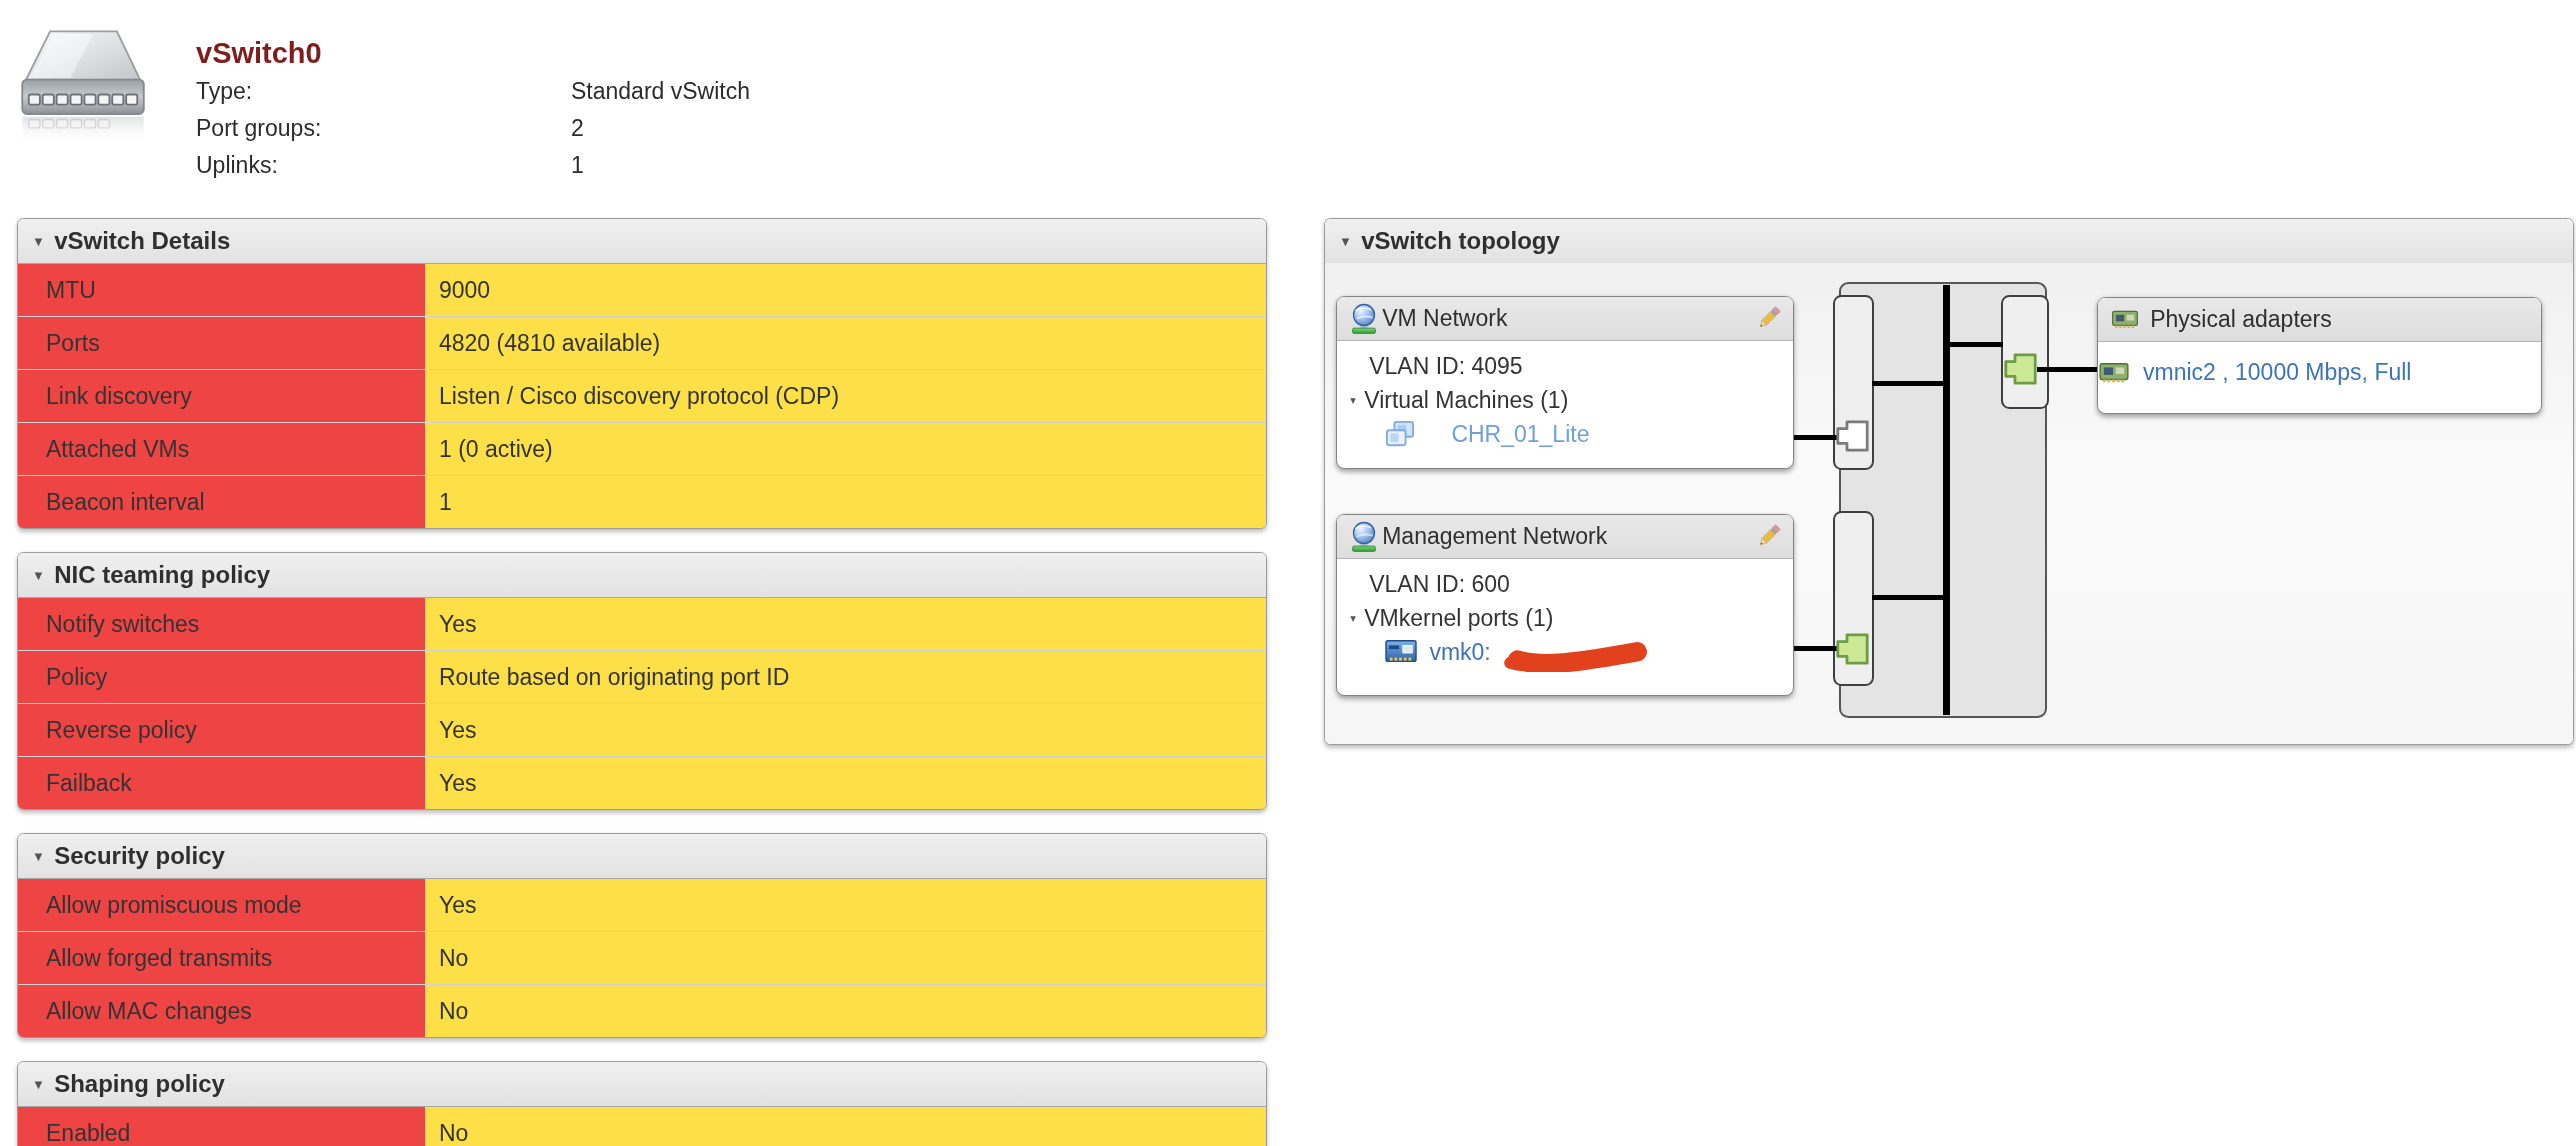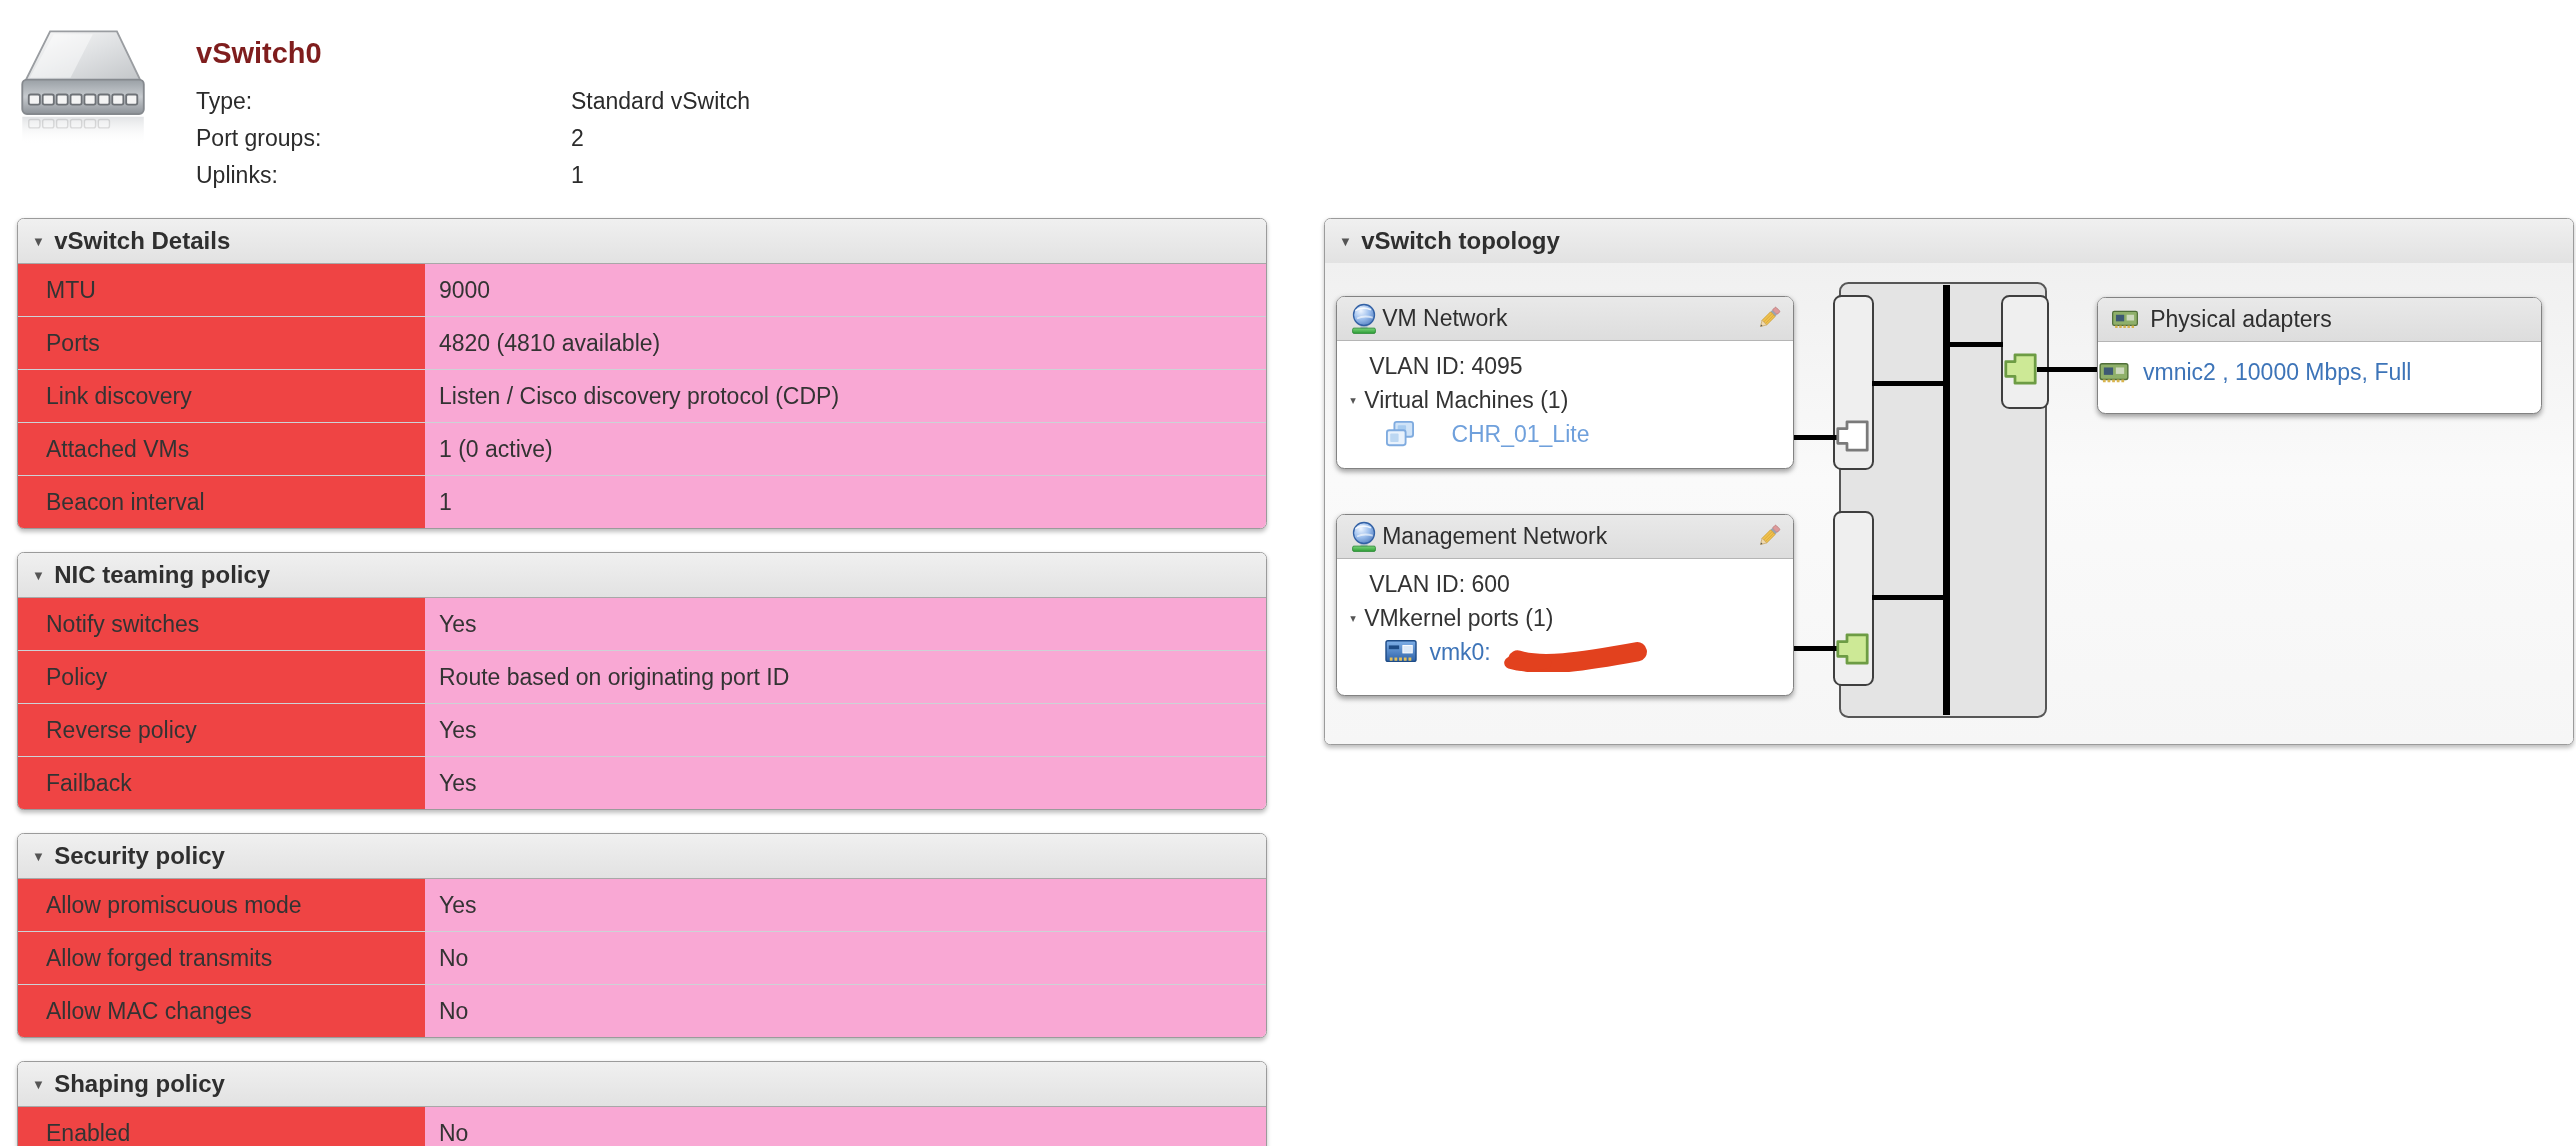--- a/index.html
+++ b/index.html
@@ -5,36 +5,36 @@
   html,body{margin:0;padding:0;background:#fff;}
   body{width:2576px;height:1147px;position:relative;overflow:hidden;
        font-family:"Liberation Sans","DejaVu Sans",sans-serif;color:#333;}
   .page{position:absolute;inset:0;}
 
   
   .host-summary{position:absolute;left:0;top:0;width:1303px;height:186px;}
   .host-icon{position:absolute;left:13px;top:24px;}
   .host-title{position:absolute;left:196px;top:37px;font-size:29px;font-weight:bold;color:#7f1d1d;}
   .host-fields{position:absolute;left:196px;top:78px;}
-  .hrow{display:flex;height:37px;align-items:flex-end;font-size:23px;color:#2b2b2b;}
+  .hrow{display:flex;height:37px;align-items:flex-start;font-size:23px;color:#2b2b2b;}
   .hlabel{width:375px;}
   .hvalue{}
 
   
   .left-panels{position:absolute;left:17px;top:218px;width:1250px;}
   .panel{border:0.9px solid #9b9b9b;border-radius:6.5px;background:#fff;
          box-shadow:0 2.8px 4.7px rgba(0,0,0,.25);overflow:hidden;margin-bottom:23px;}
   .section-header{height:44px;display:flex;align-items:center;
          background:linear-gradient(#f0f0f0,#e2e2e2);border-bottom:0.9px solid #a8a8a8;
          font-size:24px;font-weight:bold;color:#2f2f2f;cursor:pointer;}
   .tri{font-size:13px;color:#555;margin:0 9.3px 0 14px;line-height:1;}
   .trow{display:flex;height:52px;align-items:stretch;font-size:23px;}
   .trow + .trow{border-top:0.9px solid #cdd2d6;}
   .tlabel{width:407px;background:#ef4444;display:flex;align-items:center;padding-left:28px;box-sizing:border-box;}
-  .tvalue{flex:1;background:#f9a8d4;display:flex;align-items:center;padding-left:14px;}
+  .tvalue{flex:1;background:#fde047;display:flex;align-items:center;padding-left:14px;}
 
   
   .topo-panel{position:absolute;left:1324px;top:218px;width:1250px;height:527px;
          border:0.9px solid #9b9b9b;border-radius:6.5px;box-shadow:0 2.8px 4.7px rgba(0,0,0,.25);
          background:#fff;overflow:hidden;box-sizing:border-box;}
   .topo-body{position:absolute;left:0;top:44px;right:0;bottom:0;
          background:linear-gradient(#f0f0f0,#fafafa 45%,#f6f6f6);}
 
   .pg-box{position:absolute;background:#fff;border:1.9px solid #828282;border-radius:8.4px;
          box-shadow:0 2.8px 5.6px rgba(0,0,0,.35);box-sizing:border-box;}

